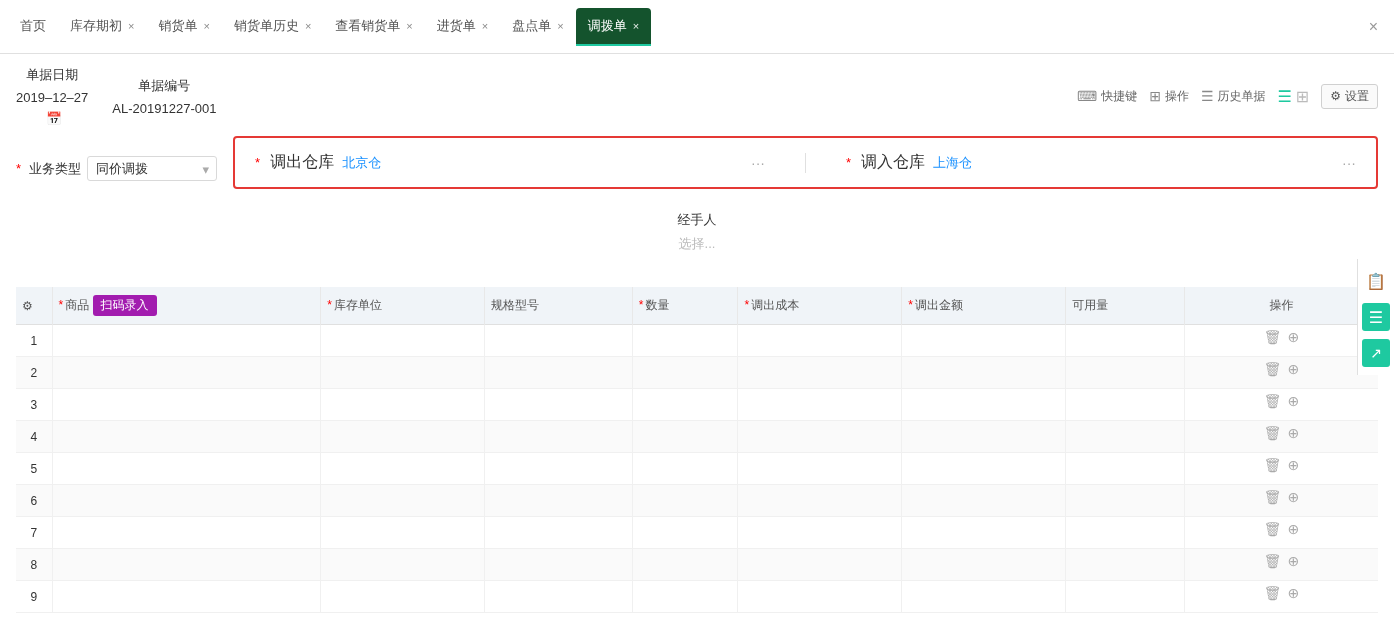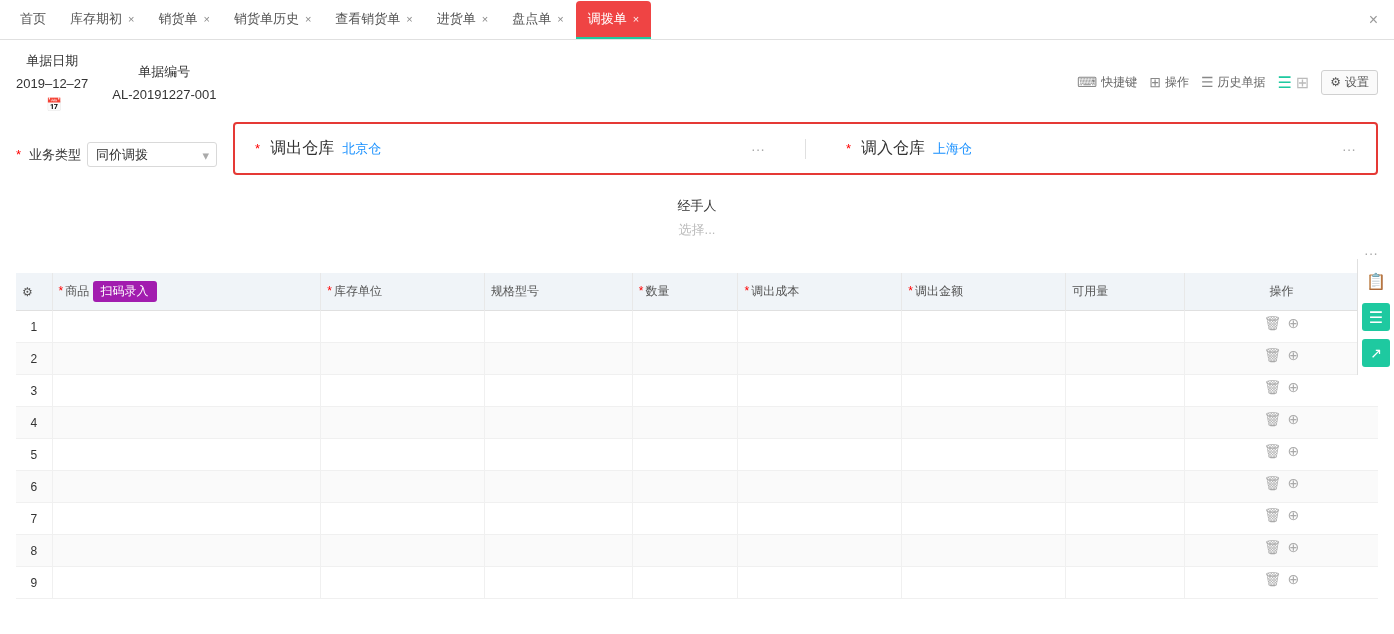--- a/index.html
+++ b/index.html
@@ -5,37 +5,37 @@
     * { box-sizing: border-box; margin: 0; padding: 0; }
     body { font-family: 'Microsoft YaHei', Arial, sans-serif; font-size: 13px; background: #f5f5f5; color: #333; }
 
     
     .tab-bar {
       display: flex;
       align-items: center;
       background: #fff;
       border-bottom: 1px solid #e0e0e0;
       padding: 0 8px;
-      height: 40px;
+      height: 54px;
       position: relative;
     }
     .tab-item {
       display: flex;
       align-items: center;
       padding: 0 12px;
       height: 38px;
       cursor: pointer;
       font-size: 13px;
       color: #555;
       white-space: nowrap;
       border-bottom: 2px solid transparent;
     }
     .tab-item.active {
       color: #fff;
-      background: #ef4444;
+      background: #14532d;
       border-radius: 4px 4px 0 0;
       border-bottom: 2px solid #1ec9a0;
     }
     .tab-item .close-icon {
       margin-left: 6px;
       font-size: 11px;
       color: inherit;
       opacity: 0.7;
     }
     .tab-item.active .close-icon { color: #fff; opacity: 0.9; }

